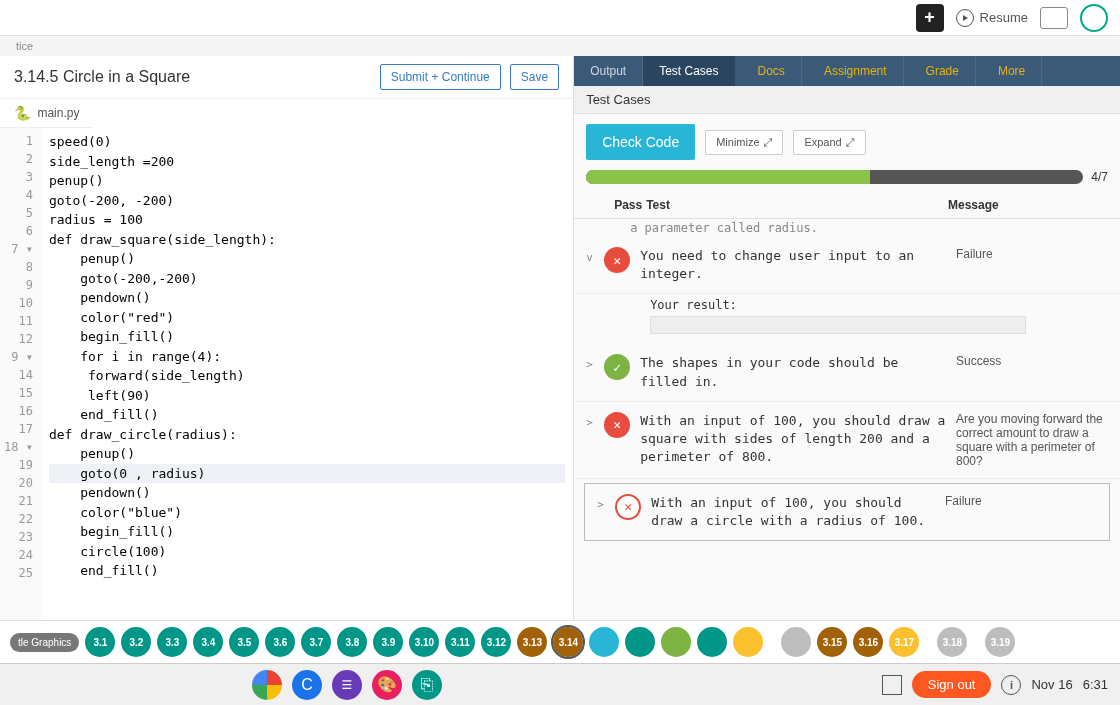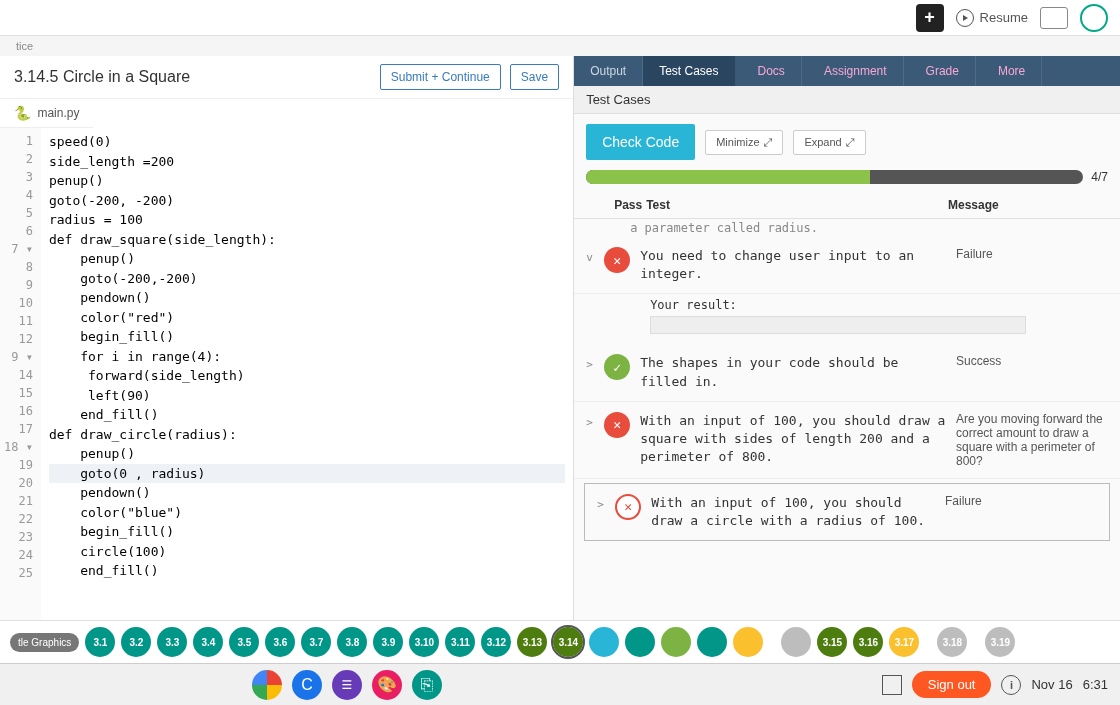--- a/index.html
+++ b/index.html
@@ -136,21 +136,21 @@
   background: #fafafa;
 }
 .results-tabs {
   display: flex;
   background: #3a5a78;
   color: #cdd8e2;
   font-size: 12px;
 }
 .rtab { padding: 8px 16px; cursor: pointer; border-right: 1px solid rgba(255,255,255,0.1);}
 .rtab.active { background: #2a4560; color: #fff; }
-.rtab.dim { color: #f9a8d4; padding-left: 22px; }
+.rtab.dim { color: #eab308; padding-left: 22px; }
 .subheader {
   font-size: 13px;
   color: #333;
   padding: 6px 12px;
   border-bottom: 1px solid #e0e0e0;
   background: #f0f0f0;
 }
 .check-row {
   display: flex;
   align-items: center;
@@ -286,21 +286,21 @@
   display: flex;
   align-items: center;
   justify-content: center;
   color: #fff;
   font-size: 10px;
   font-weight: bold;
   flex-shrink: 0;
   cursor: pointer;
 }
 .teal { background: #009688; }
-.orange { background: #4d7c0f; }
+.orange { background: #a16207; }
 .yellow { background: #fbc02d; }
 .blue { background: #29b6d6; }
 .green { background: #7cb342; }
 .grey { background: #bdbdbd; margin-left: 12px; }
 .nav-dot.current { outline: 2px solid #555; }
 
 .taskbar {
   height: 42px;
   background: #f0f0f0;
   border-top: 1px solid #ccc;

